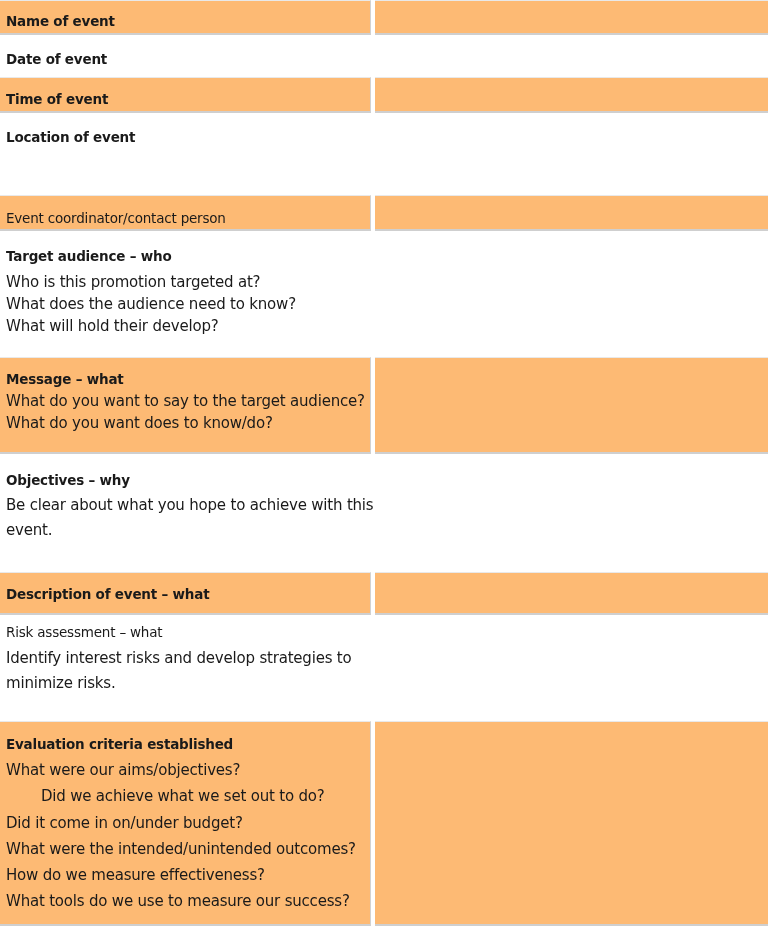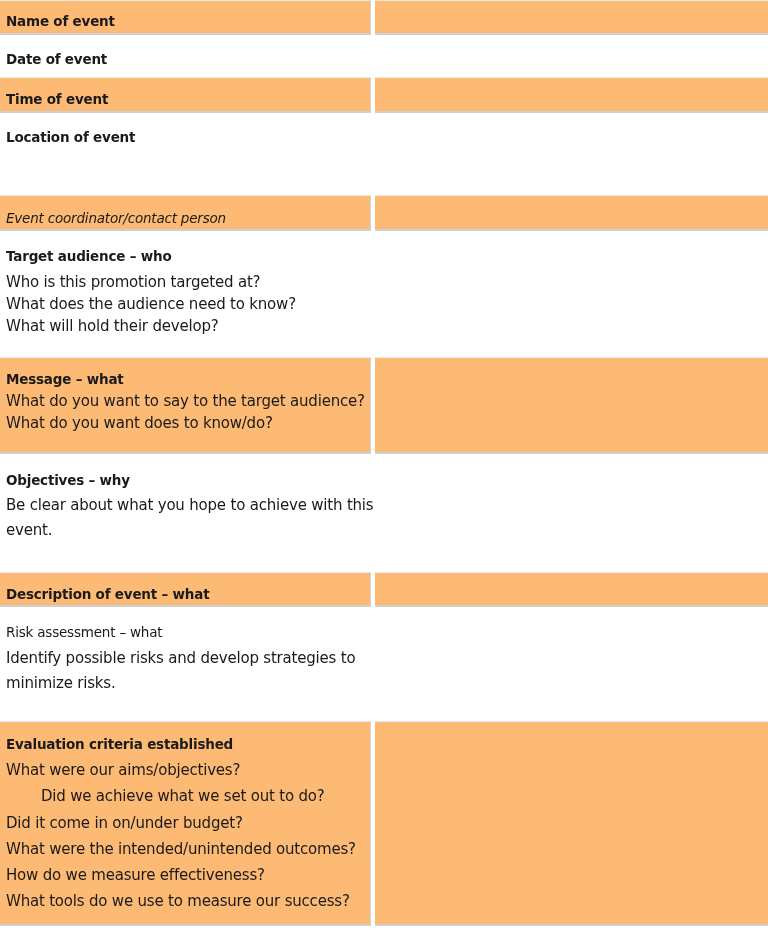--- a/index.html
+++ b/index.html
@@ -92,21 +92,21 @@
     <div class="cell-value"></div>
   </div>
 
   <div class="row" style="top:113px;height:82px;">
     <div class="cell-label">
       <div class="title" style="position:absolute;top:16px;left:6px;">Location of event</div>
     </div>
     <div class="cell-value"></div>
   </div>
 
-  <div class="row shaded" style="top:195px;height:36px;font-style:italic;">
+  <div class="row shaded" style="top:195px;height:36px;">
     <div class="cell-label">
       <div class="title" style="position:absolute;top:14px;left:6px;font-weight:normal;">Event coordinator/contact person</div>
     </div>
     <div class="cell-value"></div>
   </div>
 
   <div class="row" style="top:231px;height:126px;">
     <div class="cell-label">
       <div class="title" style="position:absolute;top:17px;left:6px;">Target audience – who</div>
       <div class="line" style="position:absolute;top:42px;left:6px;">Who is this promotion targeted at?</div>
@@ -127,31 +127,31 @@
 
   <div class="row" style="top:454px;height:118px;">
     <div class="cell-label">
       <div class="title" style="position:absolute;top:18px;left:6px;">Objectives – why</div>
       <div class="line" style="position:absolute;top:42px;left:6px;">Be clear about what you hope to achieve with this</div>
       <div class="line" style="position:absolute;top:67px;left:6px;">event.</div>
     </div>
     <div class="cell-value"></div>
   </div>
 
-  <div class="row shaded" style="top:572px;height:35px;border-radius:12px;">
+  <div class="row shaded" style="top:572px;height:43px;border-radius:12px;">
     <div class="cell-label">
       <div class="title" style="position:absolute;top:13px;left:6px;">Description of event – what</div>
     </div>
     <div class="cell-value"></div>
   </div>
 
   <div class="row" style="top:607px;height:114px;">
     <div class="cell-label">
       <div class="title" style="position:absolute;top:17px;left:6px;font-weight:normal;">Risk assessment – what</div>
-      <div class="line" style="position:absolute;top:42px;left:6px;">Identify possible risks and develop strategies to</div>
+      <div class="line" style="position:absolute;top:42px;left:6px;">Identify interest risks and develop strategies to</div>
       <div class="line" style="position:absolute;top:67px;left:6px;">minimize risks.</div>
     </div>
     <div class="cell-value"></div>
   </div>
 
   <div class="row shaded" style="top:721px;height:205px;">
     <div class="cell-label">
       <div class="title" style="position:absolute;top:14px;left:6px;">Evaluation criteria established</div>
       <div class="line" style="position:absolute;top:39px;left:6px;">What were our aims/objectives?</div>
       <div class="line" style="position:absolute;top:65px;left:6px;margin-left:35px;">Did we achieve what we set out to do?</div>

